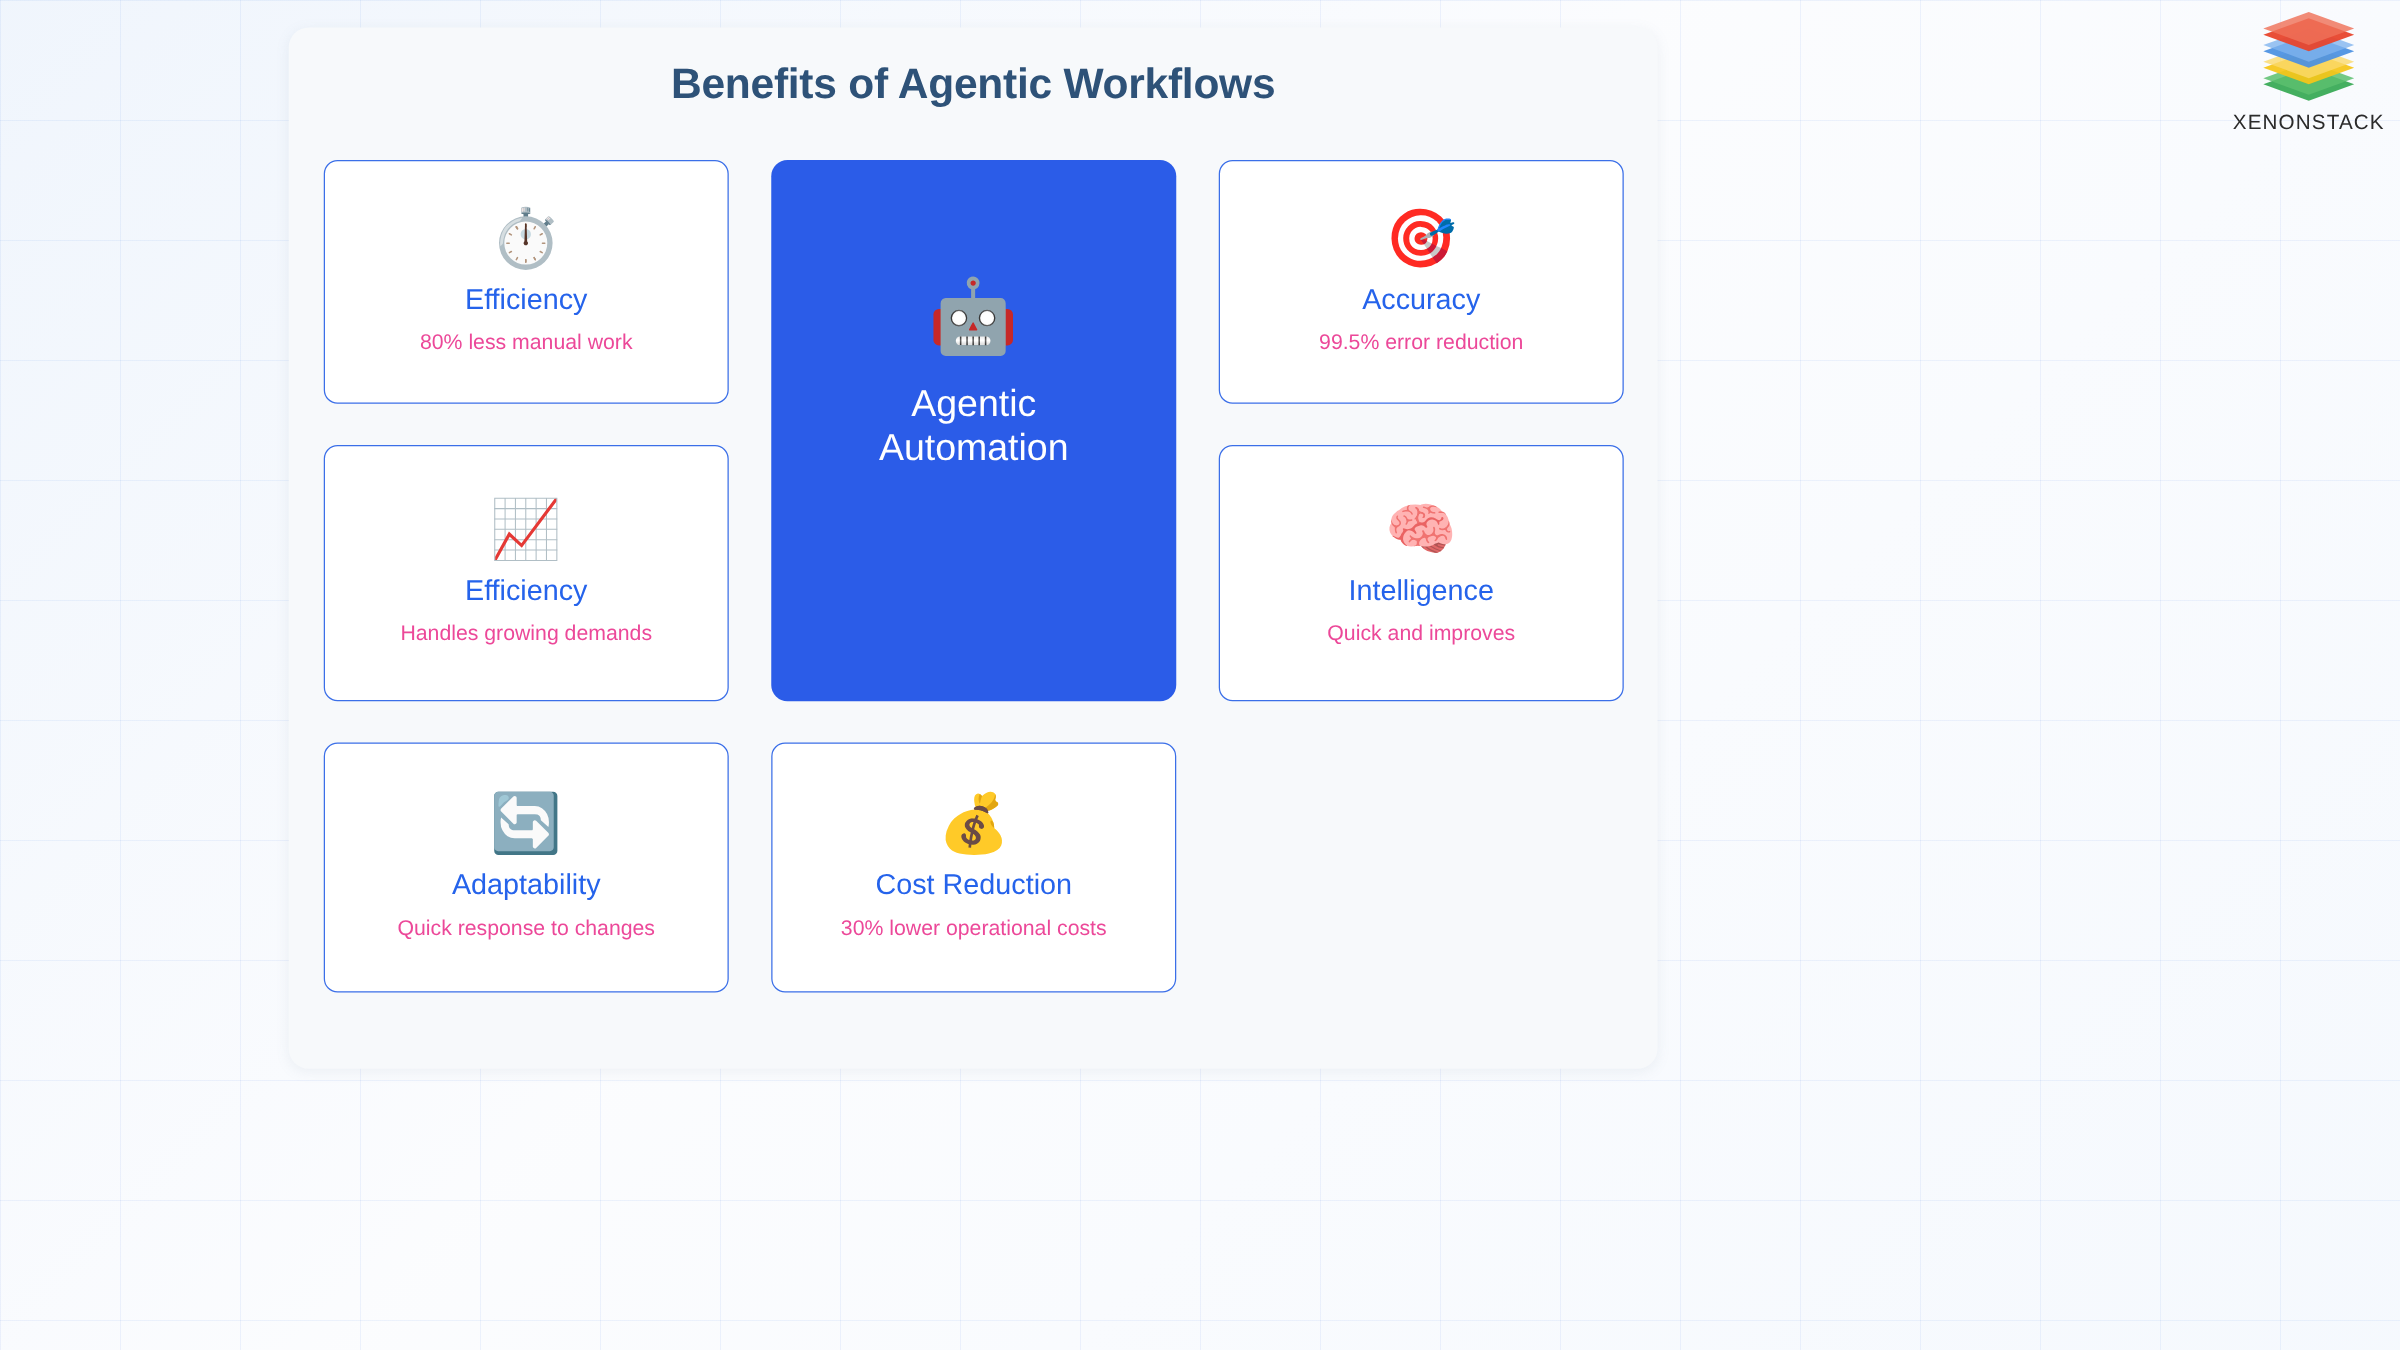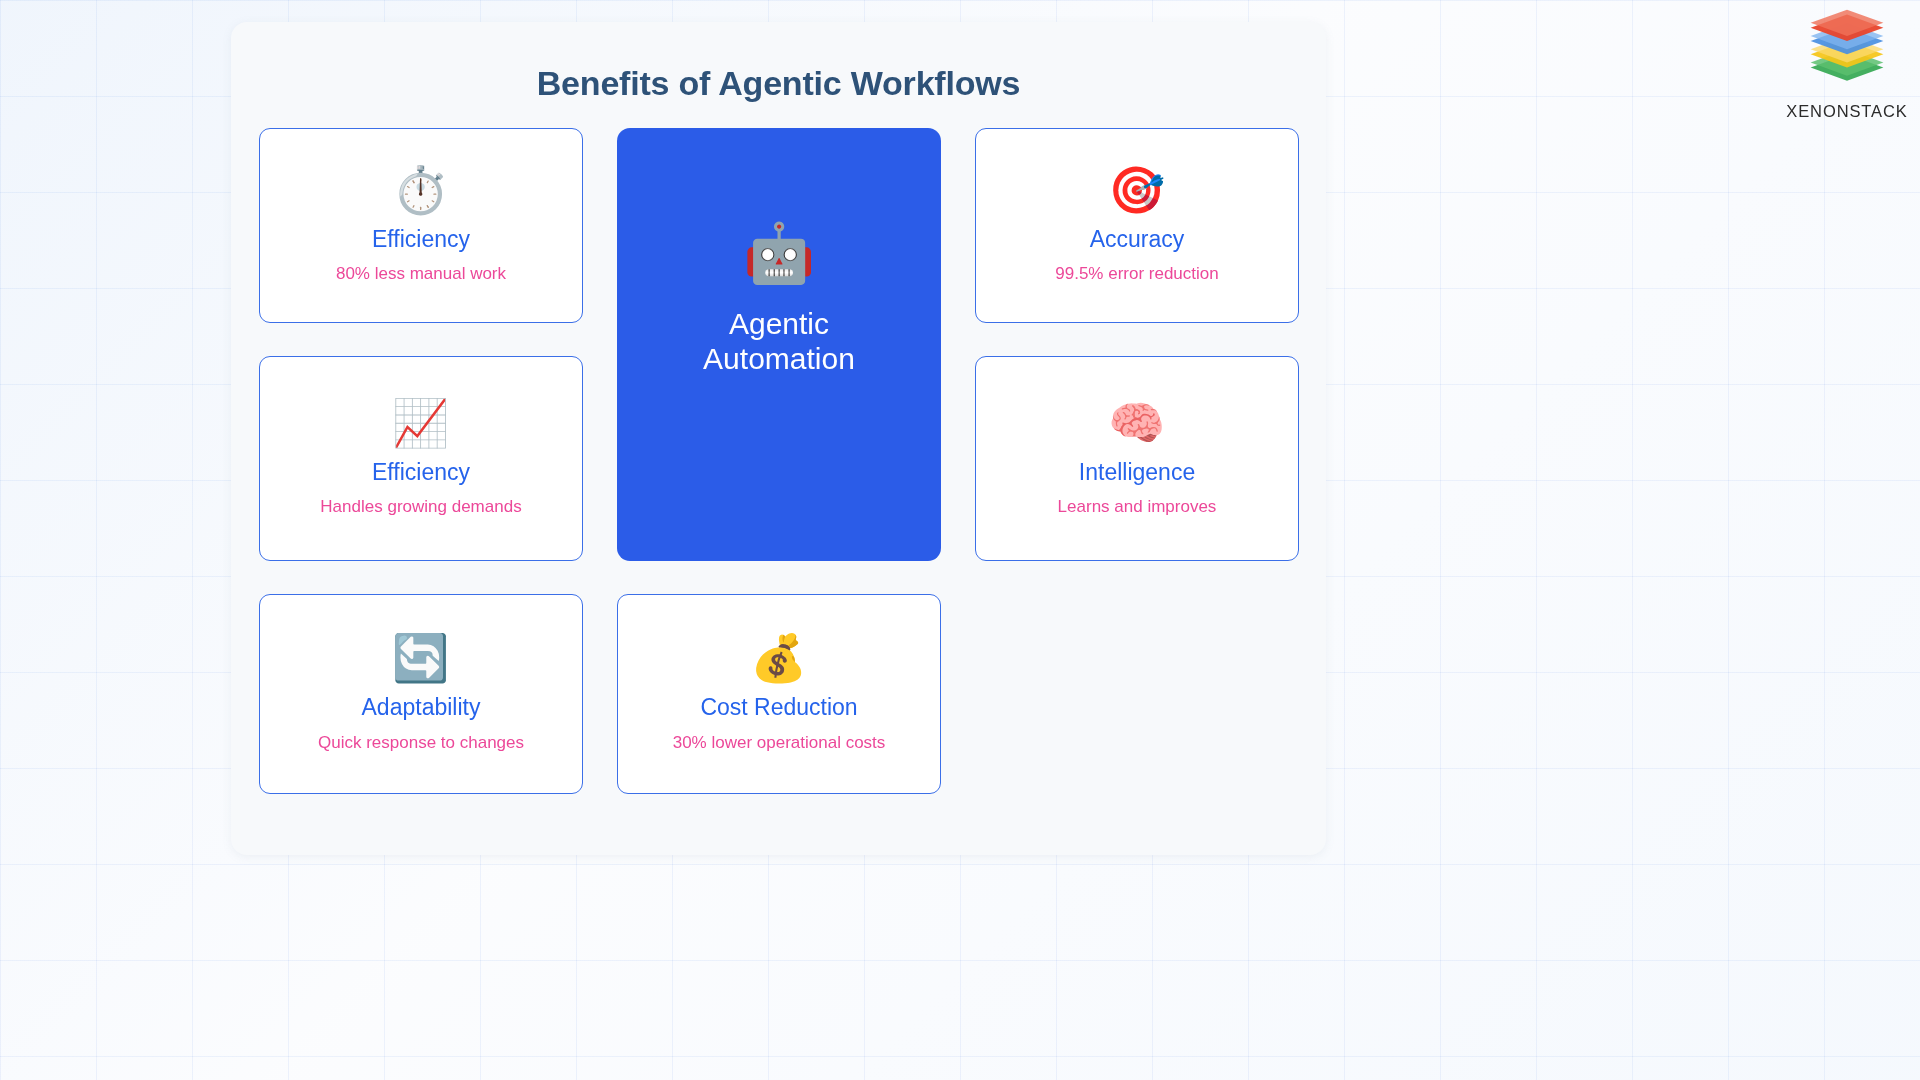--- a/index.html
+++ b/index.html
@@ -48,21 +48,21 @@
     align-items: center;
     z-index: 5;
   }
   .brand-mark {
     width: 86px;
     height: 76px;
     position: relative;
   }
   .brand-mark svg { display: block; width: 100%; height: 100%; }
   .brand-name {
-    margin-top: 18px;
+    margin-top: 5px;
     font-size: 16.5px;
     letter-spacing: 0.9px;
     color: #2b2b2b;
     font-family: "Liberation Sans", sans-serif;
     white-space: nowrap;
   }
 
   
   .panel {
     position: absolute;
@@ -74,21 +74,21 @@
     border-radius: 16px;
     box-shadow: 0 2px 10px rgba(120,135,160,0.10);
     z-index: 3;
   }
 
   .panel-title {
     text-align: center;
     font-size: 34px;
     font-weight: bold;
     color: #2e5278;
-    margin-top: 42px;
+    margin-top: 26px;
     letter-spacing: -0.2px;
   }
 
   
   .grid {
     position: absolute;
     left: 28px;
     top: 106px;
     width: 1040px;
     display: grid;
@@ -217,21 +217,21 @@
 
     <div class="card pos-c">
       <div class="card-icon">📈</div>
       <div class="card-title">Efficiency</div>
       <div class="card-sub">Handles growing demands</div>
     </div>
 
     <div class="card pos-d">
       <div class="card-icon">🧠</div>
       <div class="card-title">Intelligence</div>
-      <div class="card-sub">Learns and improves</div>
+      <div class="card-sub">Quick and improves</div>
     </div>
 
     <div class="card pos-e">
       <div class="card-icon">🔄</div>
       <div class="card-title">Adaptability</div>
       <div class="card-sub">Quick response to changes</div>
     </div>
 
     <div class="card pos-f">
       <div class="card-icon">💰</div>

